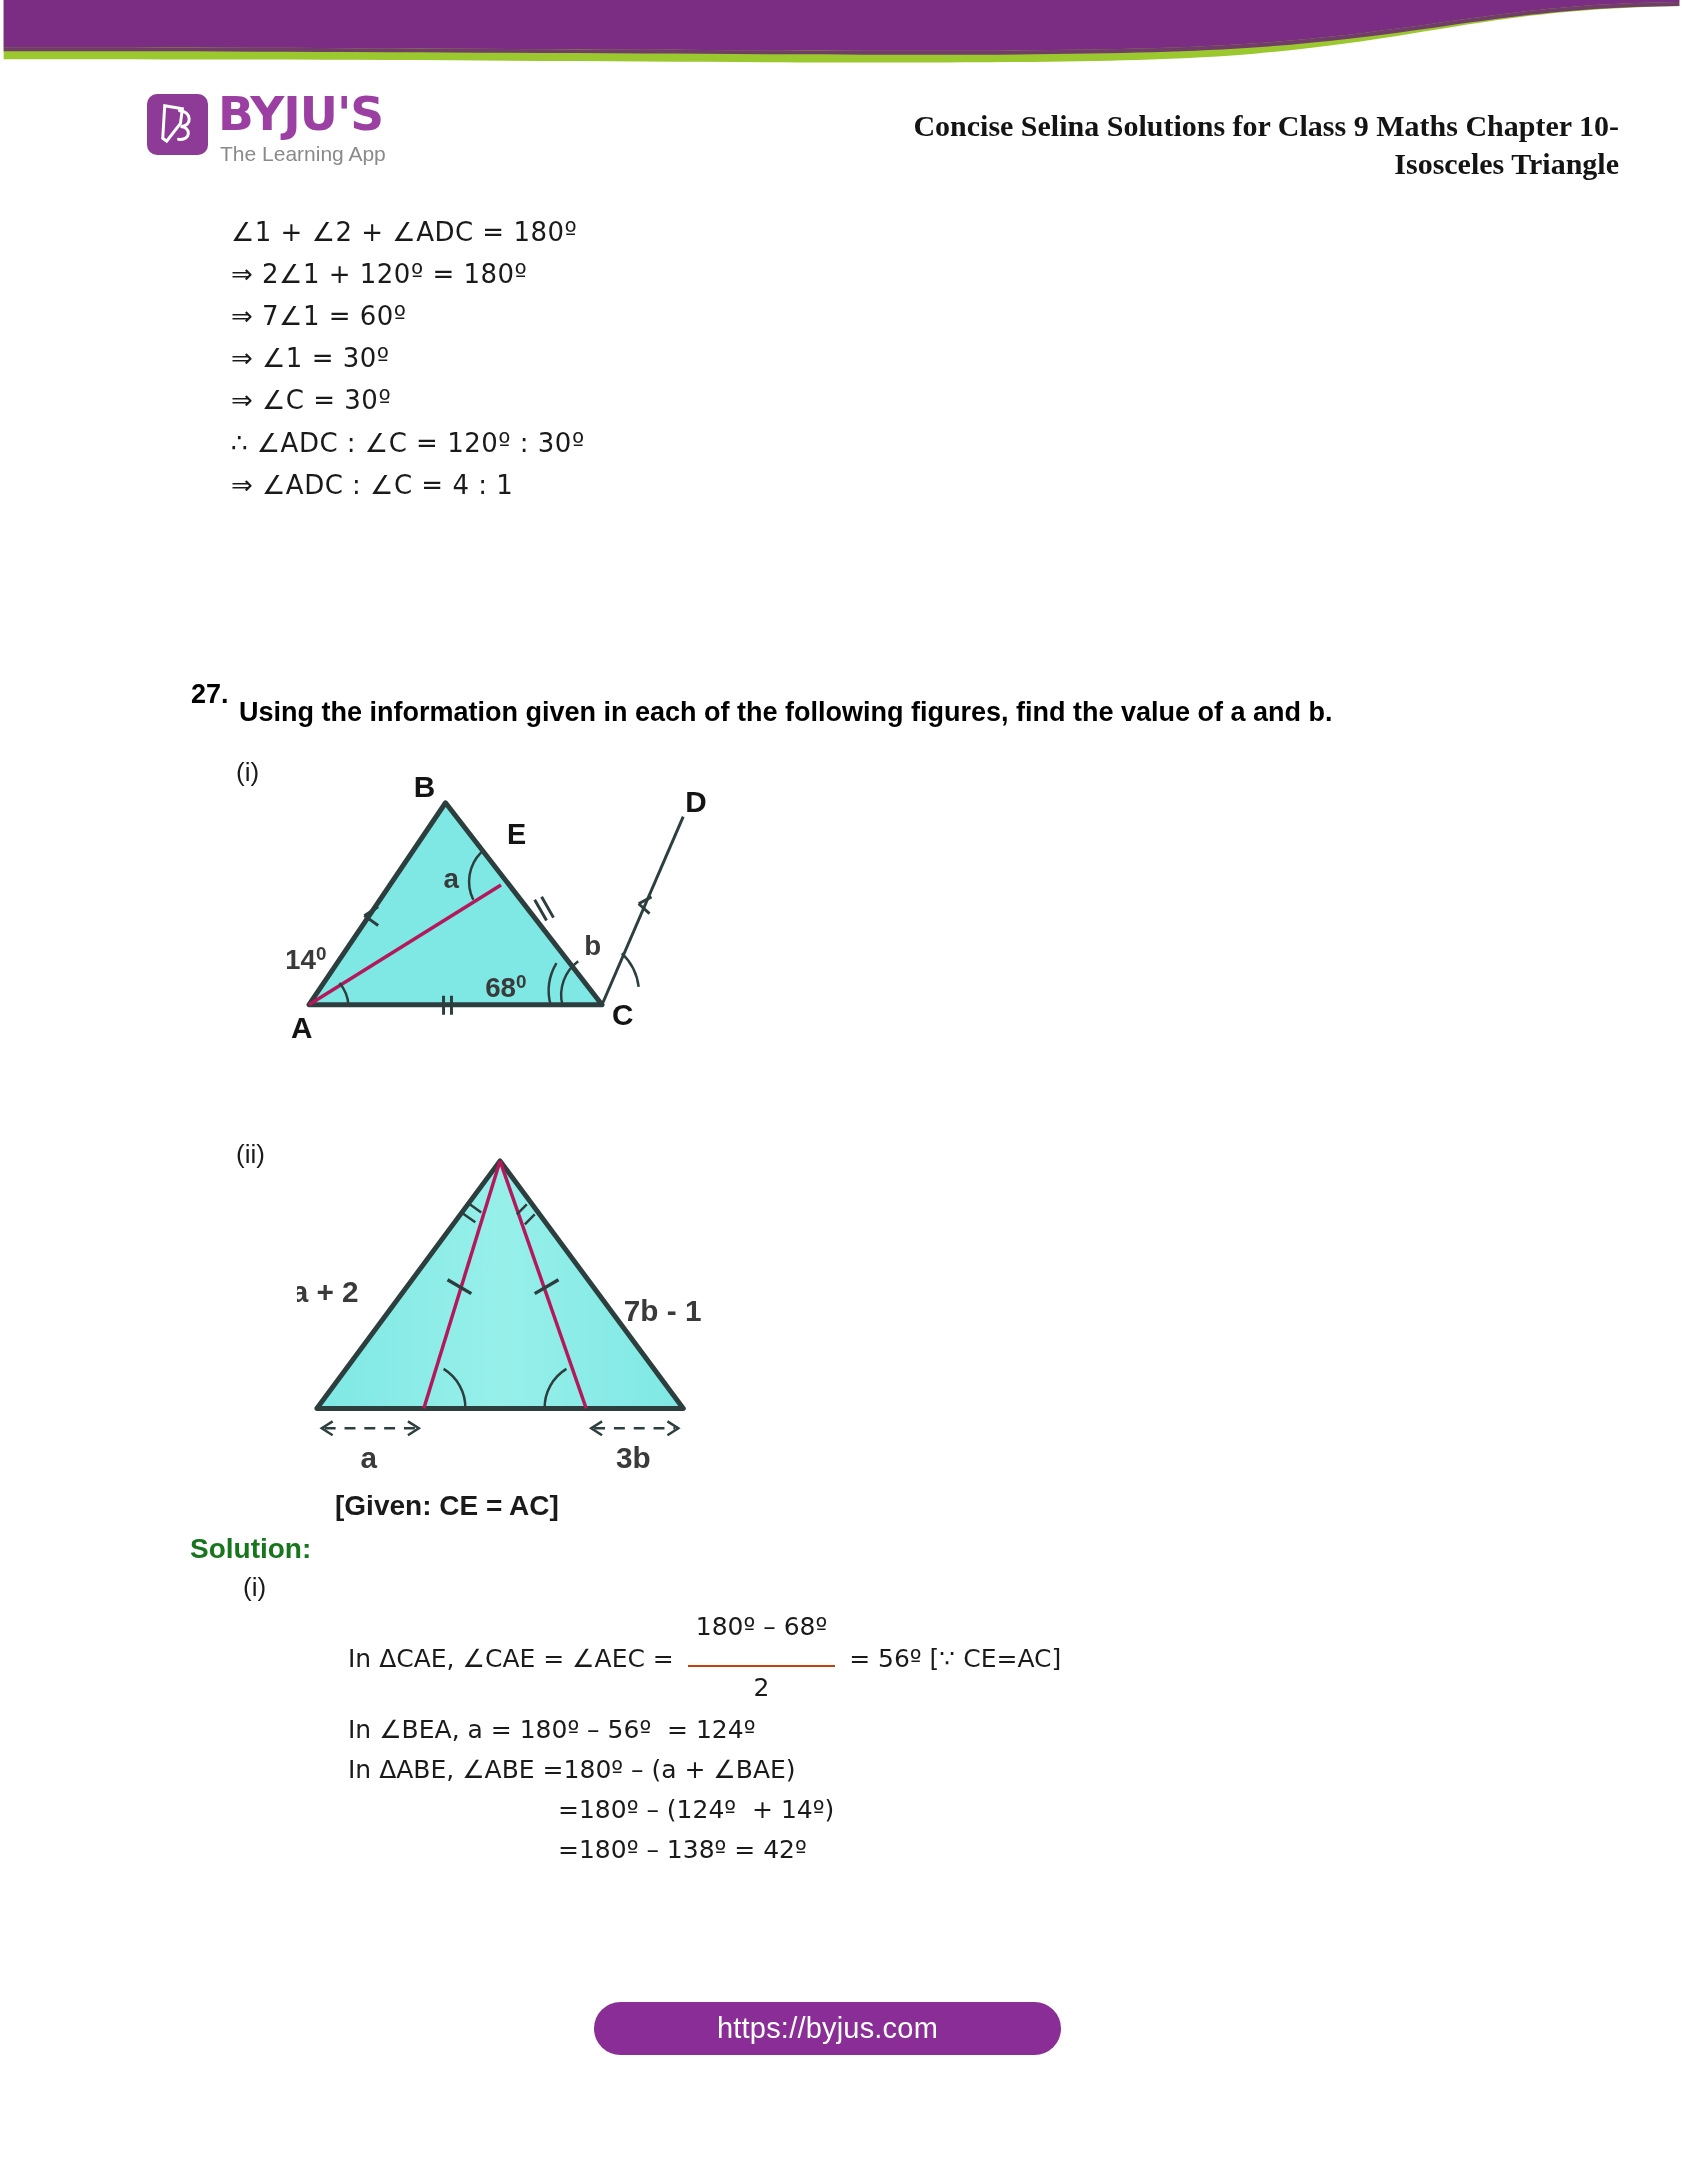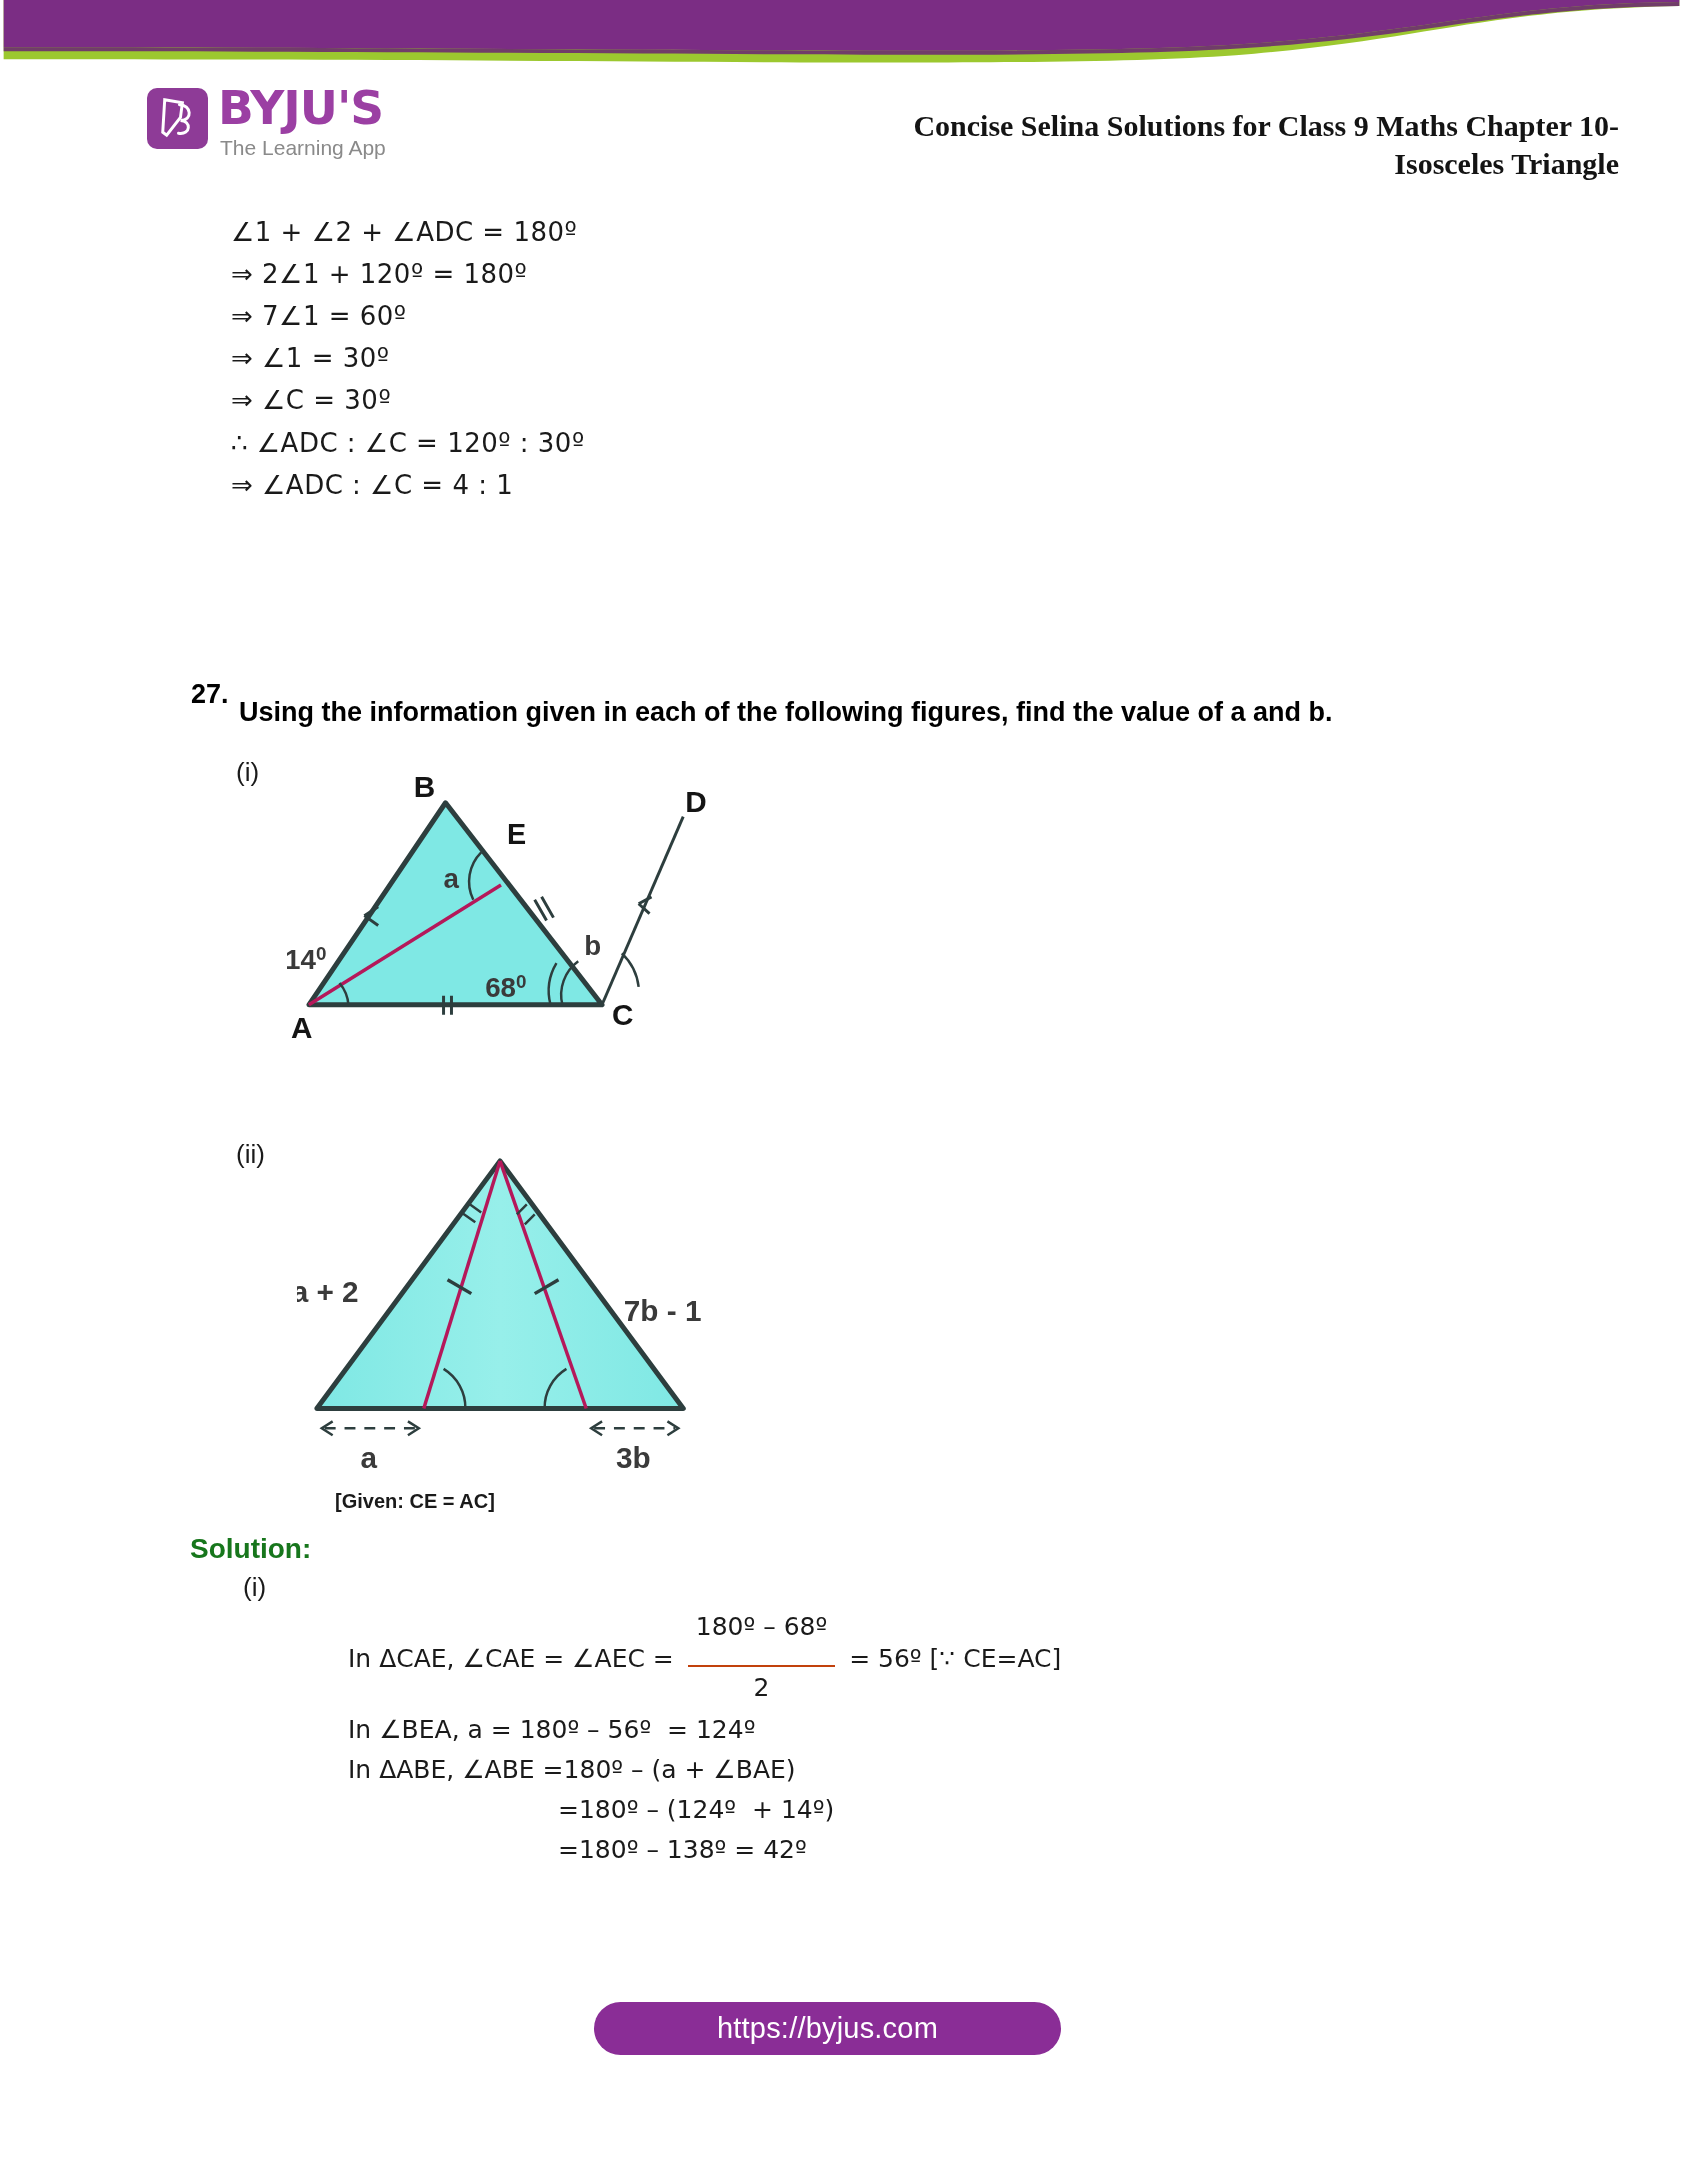--- a/index.html
+++ b/index.html
@@ -20,21 +20,21 @@
     position: absolute;
     top: 0; left: 0;
     width: 1683px;
     height: 69px;
   }
 
   
   #logo-block {
     position: absolute;
     left: 147px;
-    top: 88px;
+    top: 94px;
     width: 297px;
     height: 84px;
     padding-left: 13px;
   }
   #logo-mark {
     position: absolute;
     left: 0; top: 0;
     width: 61px;
     height: 61px;
     background: #8E3B97;
@@ -140,21 +140,21 @@
     fill: #141414;
   }
 
   
   #given-note {
     position: absolute;
     left: 335px;
     top: 1490px;
     font-family: "Liberation Sans", sans-serif;
     font-weight: bold;
-    font-size: 20px;
+    font-size: 28px;
     color: #1a1a1a;
   }
 
   
   #solution-label {
     position: absolute;
     left: 190px;
     top: 1533px;
     font-family: "Liberation Sans", sans-serif;
     font-weight: bold;

